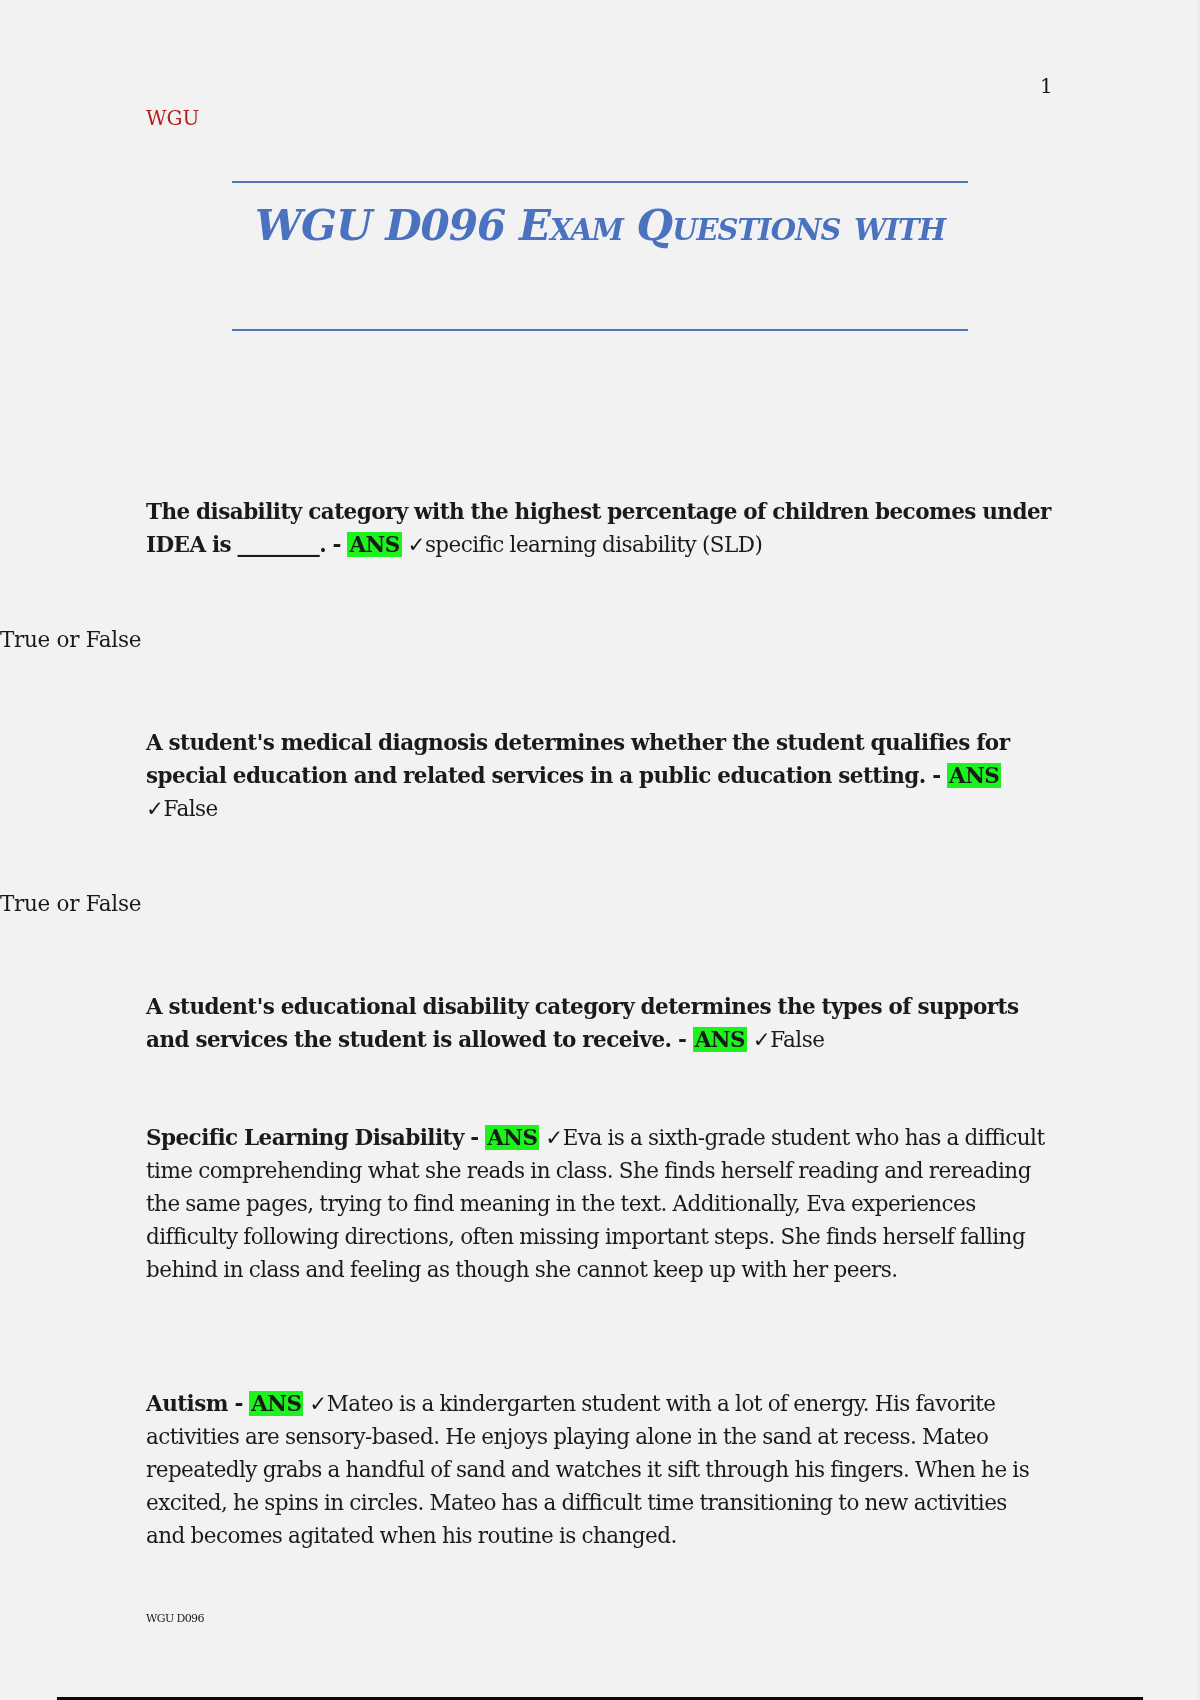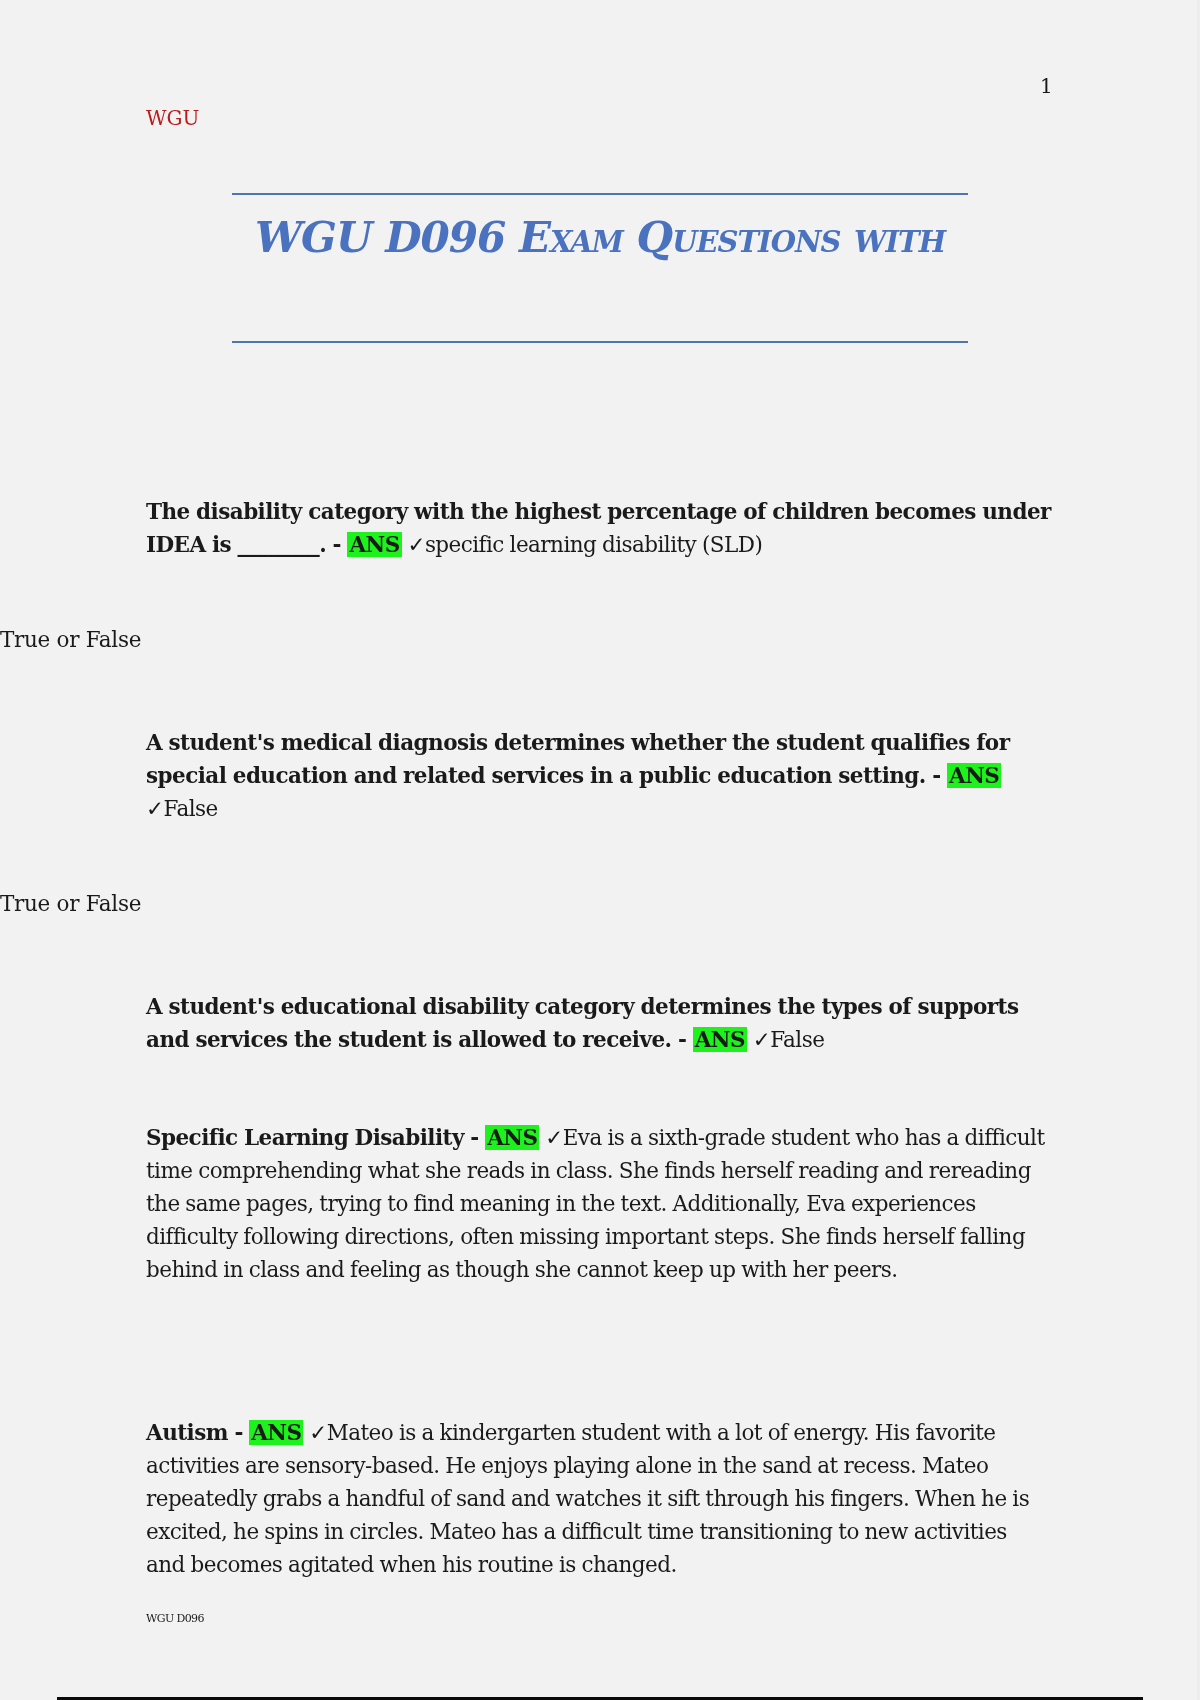--- a/index.html
+++ b/index.html
@@ -34,21 +34,20 @@
     left: 146px;
     font-size: 20px;
     font-family: "DejaVu Serif", serif;
     color: #b91c1c;
   }
   .title-block {
     position: absolute;
     left: 232px;
     top: 181px;
     width: 736px;
-    margin-top: 12px;
   }
   .rule {
     height: 2px;
     background: #4e74b4;
     width: 736px;
   }
   .title {
     font-family: "DejaVu Serif", "Liberation Serif", serif;
     font-style: italic;
     font-weight: bold;
@@ -146,21 +145,21 @@
   <div class="content" style="top:990px;">
     <span class="q">A student's educational disability category determines the types of supports and services the student is allowed to receive. - </span><span class="ans">ANS</span>
     <span class="check">✓</span><span>False</span>
   </div>
 
   <div class="content" style="top:1121px;">
     <span class="q">Specific Learning Disability - </span><span class="ans">ANS</span>
     <span class="check">✓</span><span>Eva is a sixth-grade student who has a difficult time comprehending what she reads in class. She finds herself reading and rereading the same pages, trying to find meaning in the text. Additionally, Eva experiences difficulty following directions, often missing important steps. She finds herself falling behind in class and feeling as though she cannot keep up with her peers.</span>
   </div>
 
-  <div class="content" style="top:1387px;margin-top:29px;">
+  <div class="content" style="top:1387px;">
     <span class="q">Autism - </span><span class="ans">ANS</span>
     <span class="check">✓</span><span>Mateo is a kindergarten student with a lot of energy. His favorite activities are sensory-based. He enjoys playing alone in the sand at recess. Mateo repeatedly grabs a handful of sand and watches it sift through his fingers. When he is excited, he spins in circles. Mateo has a difficult time transitioning to new activities and becomes agitated when his routine is changed.</span>
   </div>
 
   <div class="footer-label">WGU D096</div>
 
   <div class="bottom-bar"></div>
   <div class="right-edge"></div>
 </div>
 

